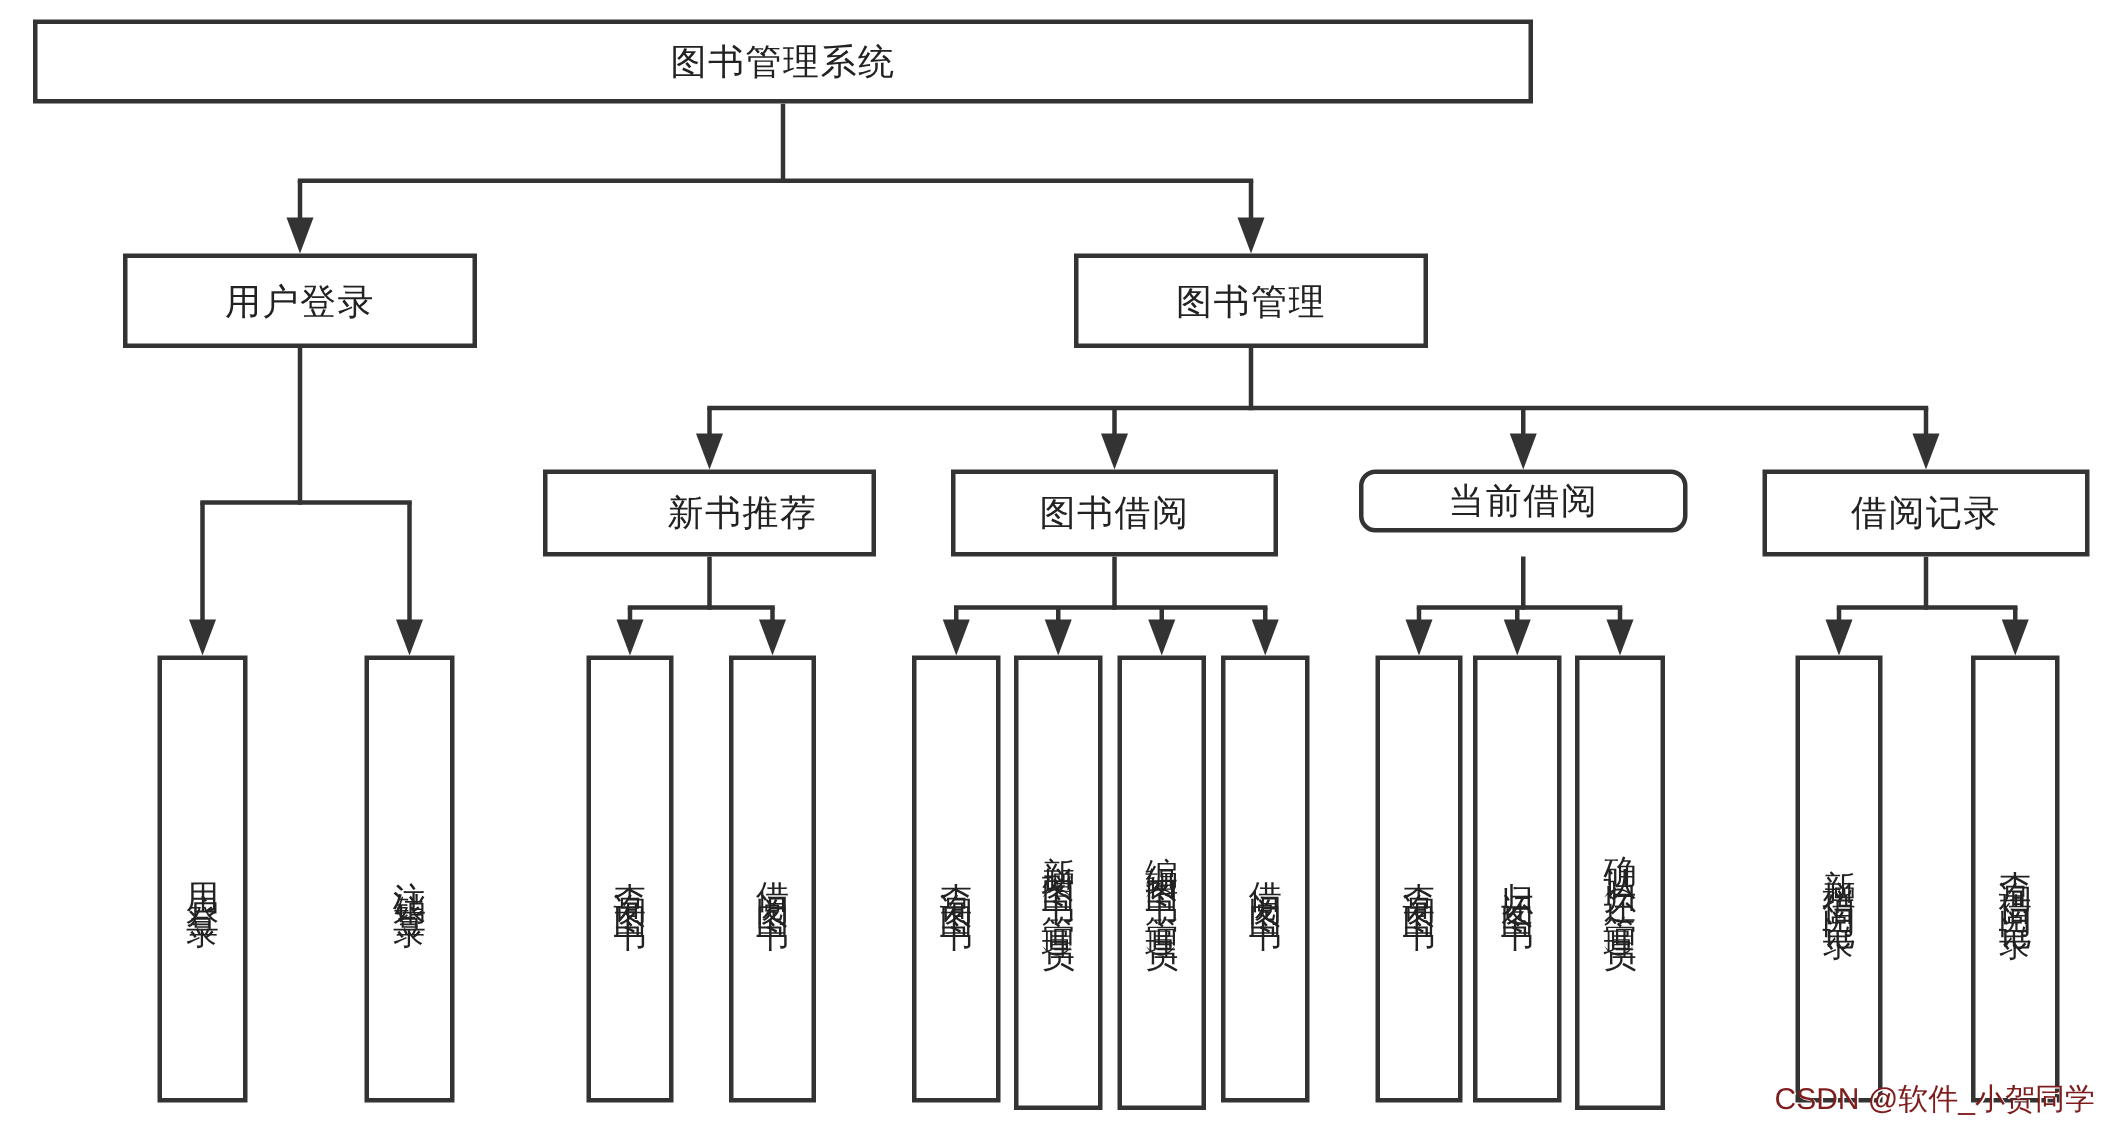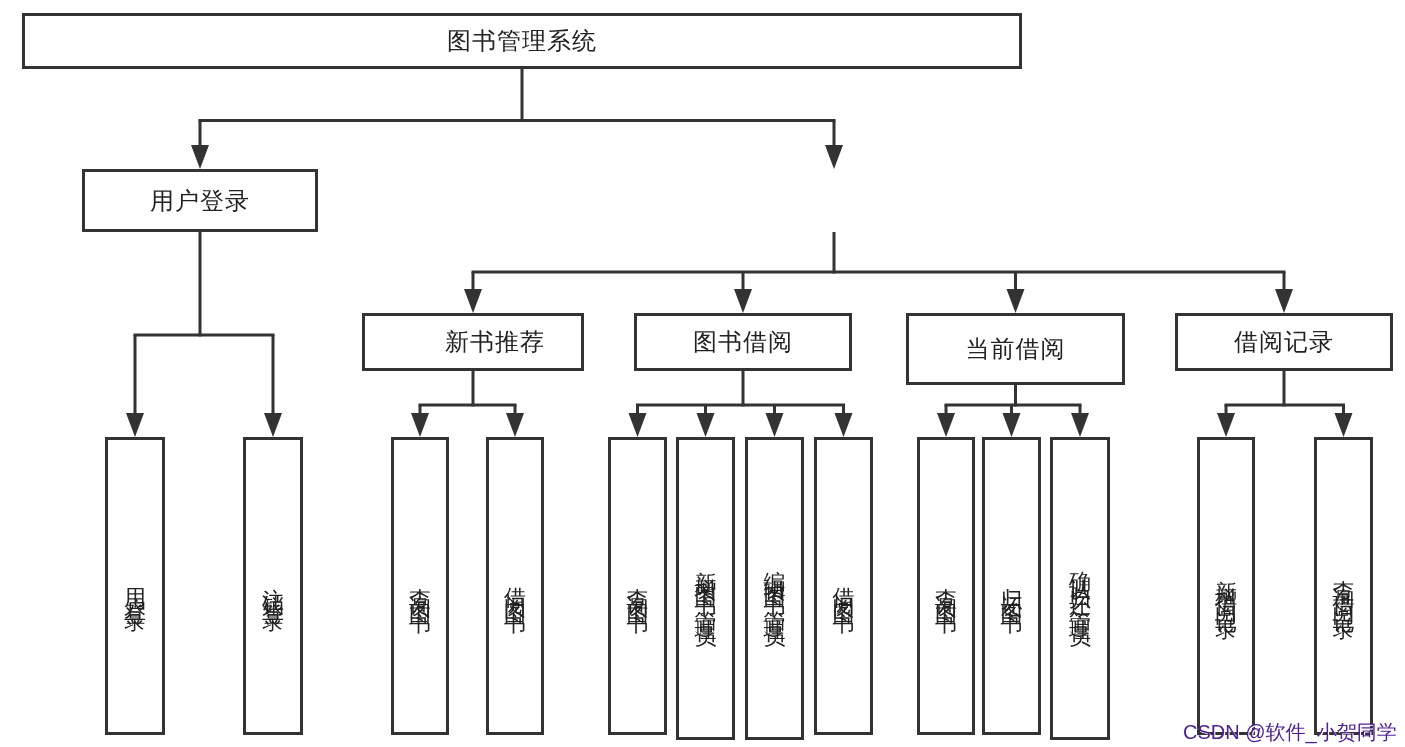--- a/index.html
+++ b/index.html
@@ -16,21 +16,21 @@
   .vbox{
     position:absolute;box-sizing:border-box;background:#ffffff;border:3px solid #333333;
     display:flex;align-items:center;justify-content:center;z-index:2;top:437px;height:298px;
   }
   .vbox .lbl{
     writing-mode:vertical-rl;text-orientation:mixed;
     font-size:22px;letter-spacing:8px;color:#222222;line-height:1;
   }
   .watermark{
     position:absolute;left:1183px;top:719px;z-index:3;
-    font-size:20px;color:#4c1d95;white-space:nowrap;
+    font-size:20px;color:#7f1d1d;white-space:nowrap;
     text-shadow:1px 1px 0 #ffffff;
   }
 </style>
 </head>
 <body>
 
 <div class="stage">
 
   <svg class="connectors" viewBox="0 0 1405 747" xmlns="http://www.w3.org/2000/svg">
     <g stroke="#333333" stroke-width="3" fill="none">
@@ -101,28 +101,31 @@
     </g>
   </svg>
 
   <div class="hbox" style="left:22px;top:13px;width:1000px;height:56px;">
     <span class="lbl">图书管理系统</span>
   </div>
 
   <div class="hbox" style="left:82px;top:169px;width:236px;height:63px;">
     <span class="lbl">用户登录</span>
   </div>
+  <div class="hbox" style="left:716px;top:169px;width:236px;height:63px;">
+    <span class="lbl">图书管理</span>
+  </div>
 
   <div class="hbox" style="left:362px;top:313px;width:222px;height:58px;padding-left:44px;">
     <span class="lbl">新书推荐</span>
   </div>
   <div class="hbox" style="left:634px;top:313px;width:218px;height:58px;text-align:right;">
     <span class="lbl">图书借阅</span>
   </div>
-  <div class="hbox" style="left:906px;top:313px;width:219px;height:72px;">
+  <div class="hbox" style="left:906px;top:313px;width:219px;height:42px;border-radius:11px;">
     <span class="lbl">当前借阅</span>
   </div>
   <div class="hbox" style="left:1175px;top:313px;width:218px;height:58px;">
     <span class="lbl">借阅记录</span>
   </div>
 
   <div class="vbox" style="left:105px;width:60px;">
     <span class="lbl">用户登录</span>
   </div>
   <div class="vbox" style="left:243px;width:60px;">

